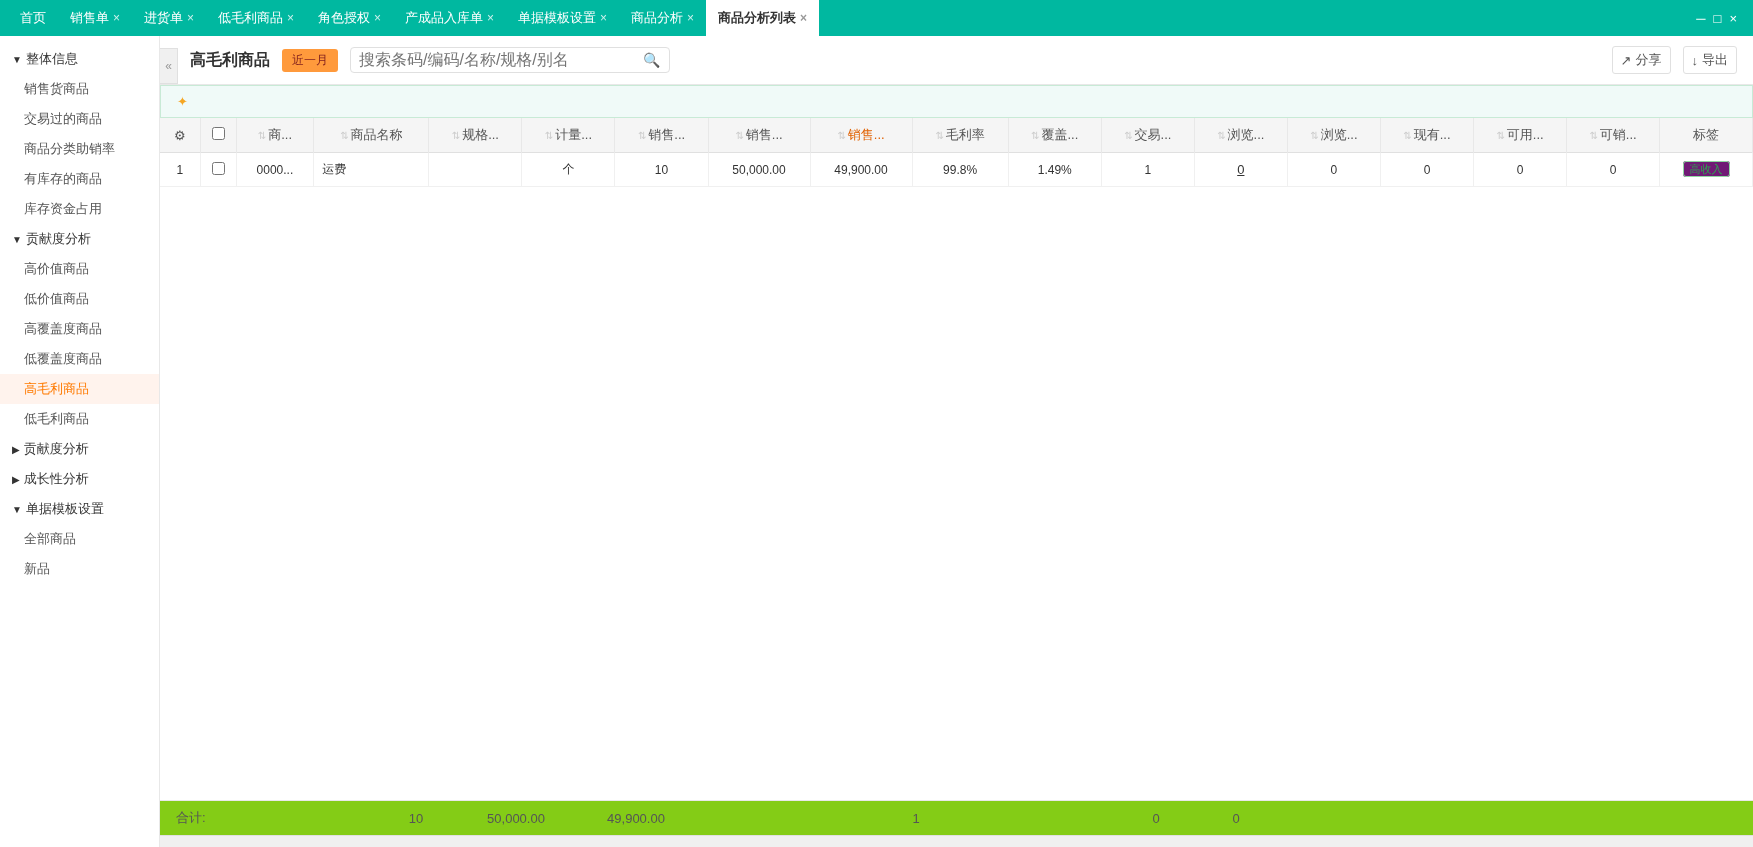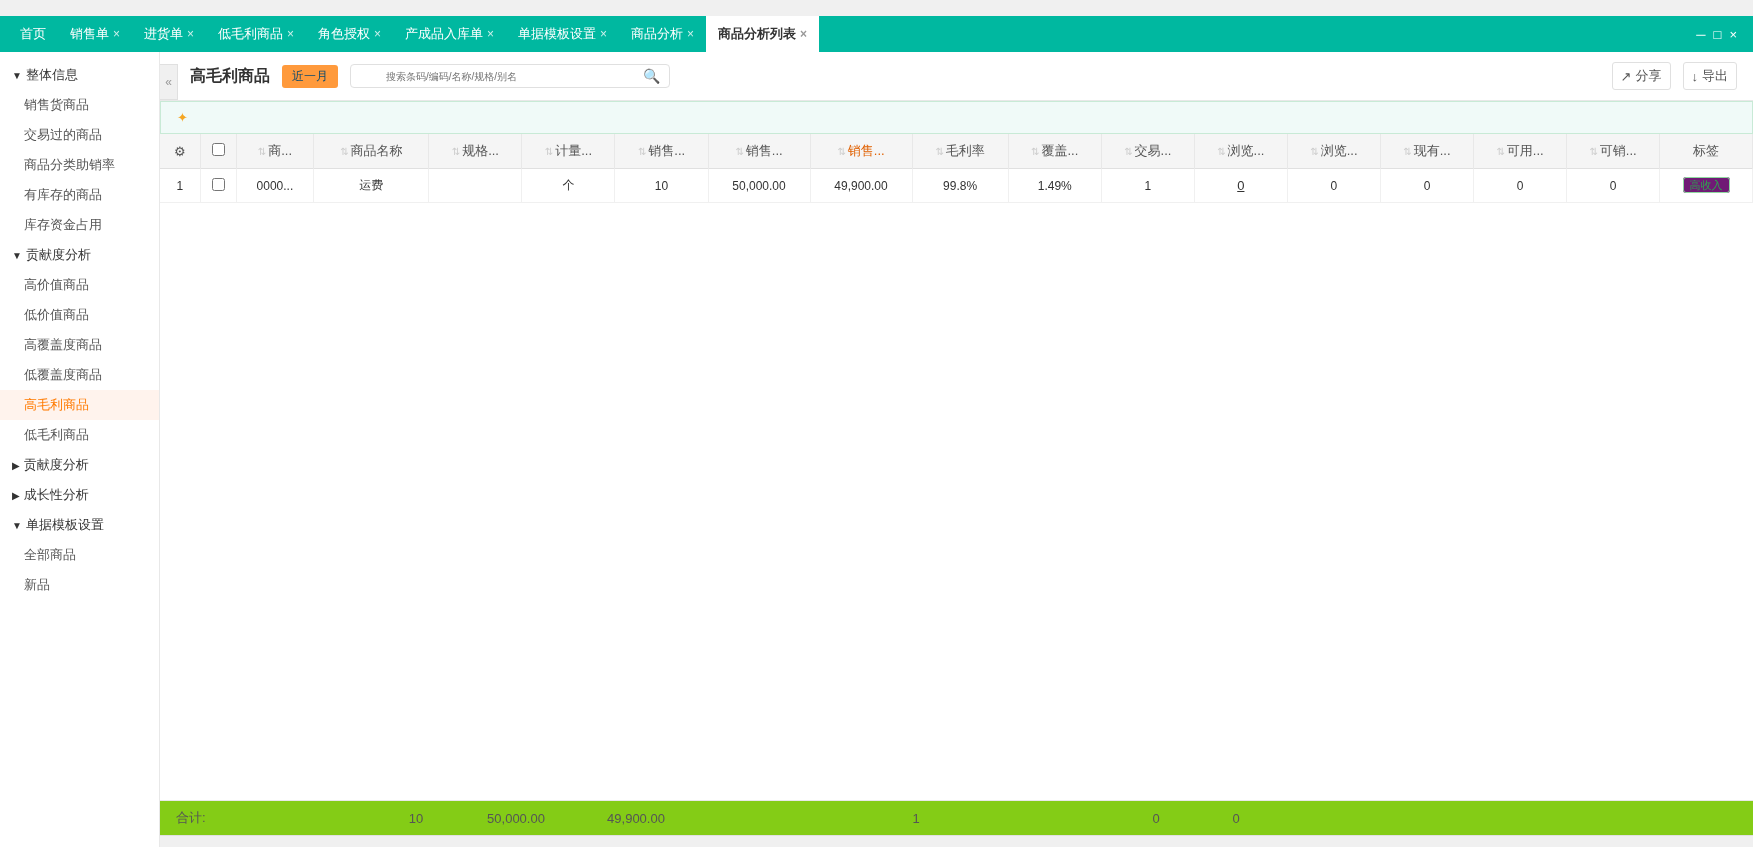--- a/index.html
+++ b/index.html
@@ -6,21 +6,20 @@
     body { background: #f0f0f0; overflow: hidden; height: 847px; display: flex; flex-direction: column; }
 
     
     .top-nav {
       background: #00b8a0;
       display: flex;
       align-items: center;
       height: 36px;
       padding: 0 8px;
       flex-shrink: 0;
-      margin-top: 16px;
     }
     .top-nav .nav-item {
       color: #fff;
       padding: 0 12px;
       height: 36px;
       display: flex;
       align-items: center;
       cursor: pointer;
       white-space: nowrap;
       font-size: 13px;
@@ -124,43 +123,42 @@
       gap: 12px;
       flex-shrink: 0;
     }
     .page-title {
       font-size: 16px;
       font-weight: 600;
       color: #333;
     }
     .filter-btn {
       background: #ff9a3c;
-      color: #0c4a6e;
+      color: #7f1d1d;
       border: none;
       border-radius: 3px;
       padding: 3px 10px;
       font-size: 12px;
       cursor: pointer;
     }
     .search-box {
       display: flex;
       align-items: center;
       border: 1px solid #e0e0e0;
       border-radius: 4px;
       padding: 3px 8px;
       flex: 1;
       max-width: 320px;
     }
     .search-box input {
       border: none;
       outline: none;
-      font-size: 10px;
+      font-size: 16px;
       color: #999;
       width: 100%;
-      margin-left: 27px;
     }
     .search-icon { color: #aaa; font-size: 14px; cursor: pointer; }
     .header-spacer { flex: 1; }
     .action-btn {
       display: flex;
       align-items: center;
       gap: 4px;
       color: #555;
       cursor: pointer;
       padding: 4px 8px;
@@ -509,21 +507,21 @@
               </div>
             </th>
           </tr>
         </thead>
         <tbody id="table-body">
 
         <tr>
       <td>1</td>
       <td><input type="checkbox" style=""></td>
       <td>0000...</td>
-      <td style="text-align:center">运费</td>
+      <td style="text-align:left">运费</td>
       <td></td>
       <td>个</td>
       <td>10</td>
       <td>50,000.00</td>
       <td>49,900.00</td>
       <td>99.8%</td>
       <td>1.49%</td>
       <td>1</td>
       <td><span class="link-underline">0</span></td>
       <td>0</td>

